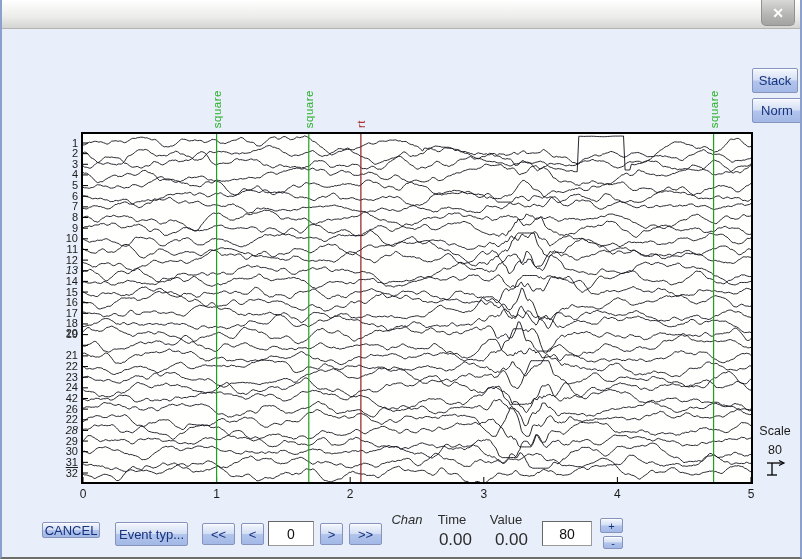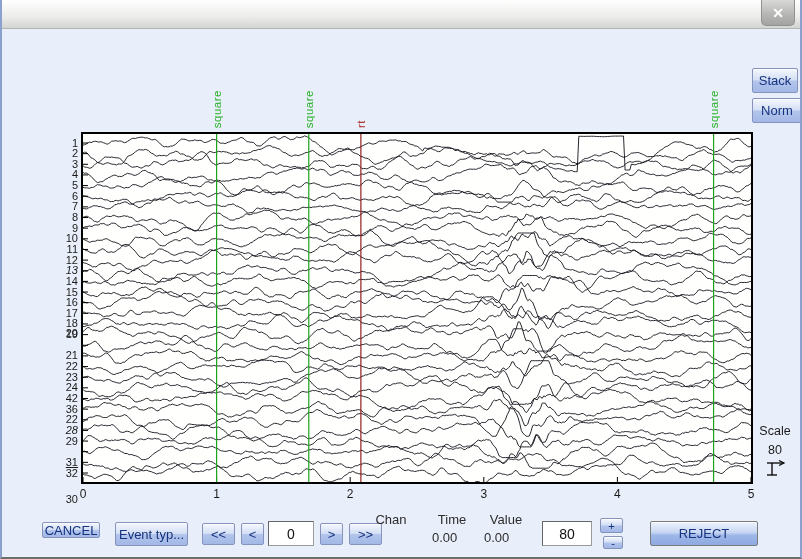--- a/index.html
+++ b/index.html
@@ -40,21 +40,21 @@
   .evlabel{position:absolute;bottom:429px;writing-mode:vertical-rl;
     transform:translateX(-50%) rotate(180deg);font-size:11.5px;letter-spacing:.5px;}
   
   .scale-label{position:absolute;left:748px;top:424px;width:50px;text-align:center;
     font-size:12.5px;color:#1a1a1a;}
   .scale-value{position:absolute;left:748px;top:443px;width:50px;text-align:center;
     font-size:12.5px;color:#1a1a1a;}
   .scale-glyph{position:absolute;left:762px;top:459px;}
   
   .ro-label{position:absolute;top:512px;font-size:13px;color:#2c2c2c;text-align:center;}
-  .ro-value{position:absolute;top:530px;font-size:13px;color:#2c2c2c;text-align:left;}
+  .ro-value{position:absolute;top:530px;font-size:17px;color:#2c2c2c;text-align:right;}
 </style>
 </head>
 <body>
 
 <div class="window">
 
   <div class="titlebar">
     <div class="close-btn">
       <span>✕</span>
     </div>
@@ -173,25 +173,25 @@
       <div class="chlabel" style="top: 296.177px;">16</div>
       <div class="chlabel" style="top: 306.823px;">17</div>
       <div class="chlabel" style="top: 317.468px;">18</div>
       <div class="chlabel" style="top: 328.113px;">19</div>
       <div class="chlabel" style="top: 327px;">20</div>
       <div class="chlabel" style="top: 349.403px;">21</div>
       <div class="chlabel" style="top: 360.048px;">22</div>
       <div class="chlabel" style="top: 370.694px;">23</div>
       <div class="chlabel" style="top: 381.339px;">24</div>
       <div class="chlabel" style="top: 391.984px;">42</div>
-      <div class="chlabel" style="top: 402.629px;">36</div>
+      <div class="chlabel" style="top: 402.629px;">26</div>
       <div class="chlabel" style="top: 413.274px;">22</div>
       <div class="chlabel" style="top: 423.919px; font-style: italic;">28</div>
       <div class="chlabel" style="top: 434.565px;">29</div>
-      <div class="chlabel" style="top: 445.21px; margin-top: 48px;">30</div>
+      <div class="chlabel" style="top: 445.21px;">30</div>
       <div class="chlabel" style="top: 455.855px; text-decoration: underline;">31</div>
       <div class="chlabel" style="top: 466.5px;">32</div>
     </div>
 
   <div id="x-tick-labels">
       <div class="xtick" style="left: 81px;">0</div>
       <div class="xtick" style="left: 214.6px;">1</div>
       <div class="xtick" style="left: 348.2px;">2</div>
       <div class="xtick" style="left: 481.8px;">3</div>
       <div class="xtick" style="left: 615.4px;">4</div>
@@ -220,31 +220,28 @@
     <span>&lt;</span>
   </div>
   <input class="edit" style="left: 266px; top: 521px; width: 46px; height: 25px;" value="0">
   <div class="btn" style="left:318px;top:523px;width:23px;height:22px;">
     <span>&gt;</span>
   </div>
   <div class="btn" style="left:347px;top:523px;width:33px;height:22px;">
     <span>&gt;&gt;</span>
   </div>
 
-  <div class="ro-label" style="left:369px;width:40px;">Chan</div>
+  <div class="ro-label" style="left:385px;width:40px;font-style:italic;">Chan</div>
   <div class="ro-label" style="left:430px;width:40px;">Time</div>
   <div class="ro-label" style="left:482px;width:44px;">Value</div>
   <div class="ro-value" style="left:385px;width:40px;"></div>
   <div class="ro-value" style="left:430px;width:40px;">0.00</div>
   <div class="ro-value" style="left:482px;width:44px;">0.00</div>
 
   <input class="edit" style="left: 540px; top: 521px; width: 50px; height: 25px;" value="80">
   <div class="btn" style="left:598px;top:518px;width:23px;height:15px;font-size:11px;">
     <span>+</span>
   </div>
   <div class="btn" style="left:601px;top:536px;width:20px;height:13px;font-size:11px;">
     <span>-</span>
   </div>
-  <div class="btn btn-reject" style="left:648px;top:521px;width:108px;height:25px;">
-    <span>REJECT</span>
-  </div>
 
 </div>
 
 </body></html>

